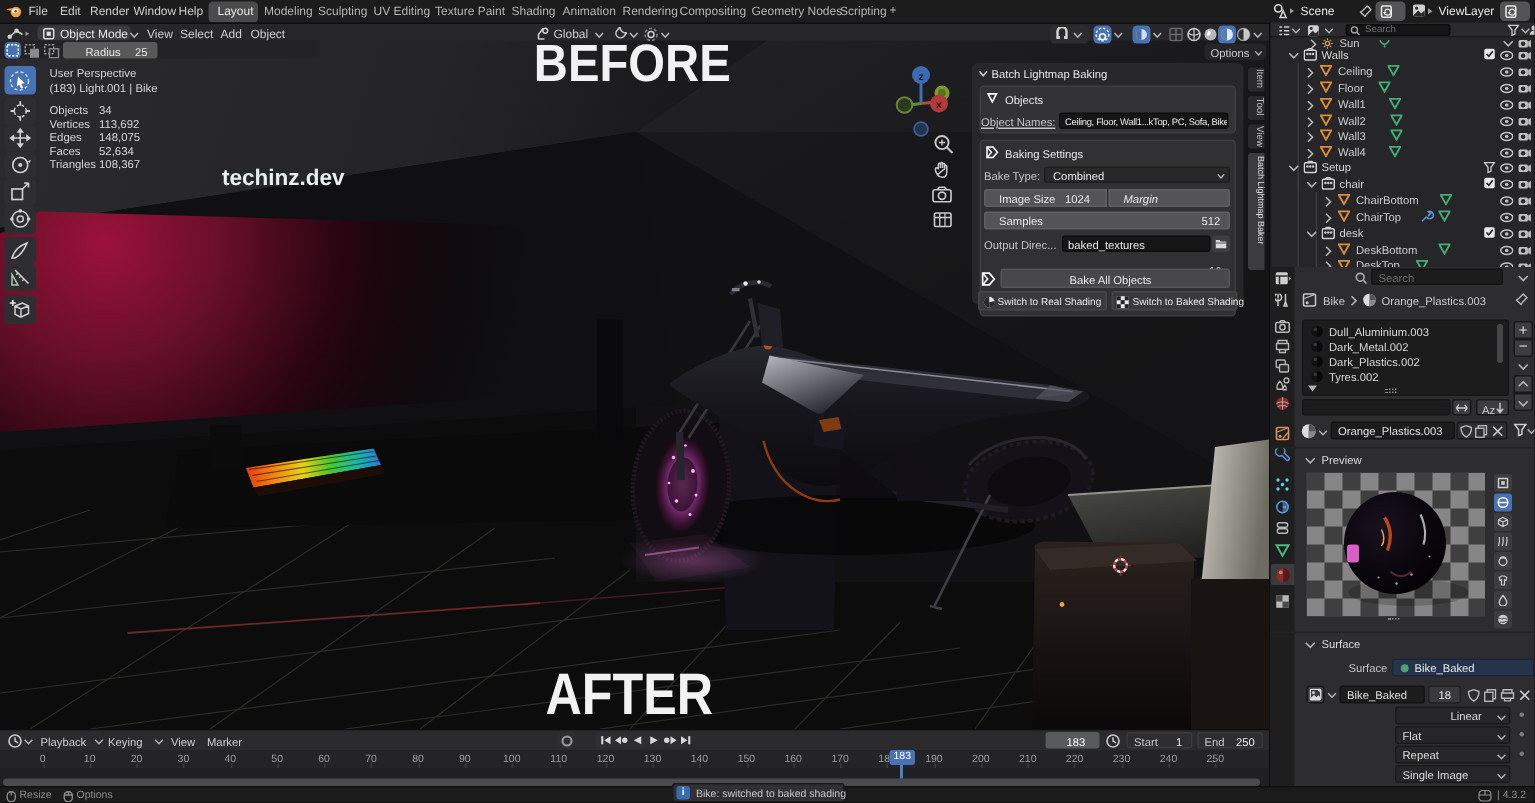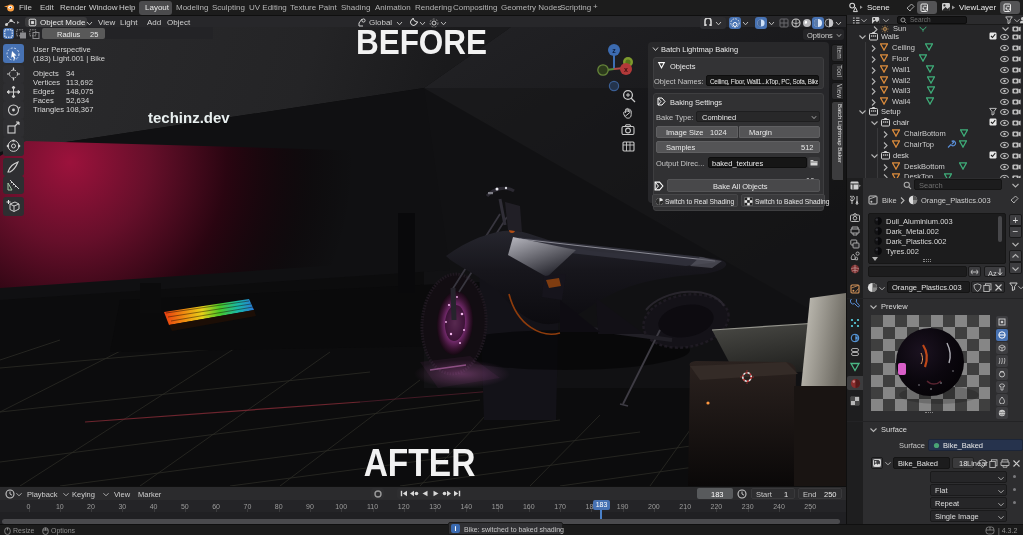--- a/index.html
+++ b/index.html
@@ -329,21 +329,21 @@
   <div class="abs r" style="left:25px;top:16.5px;width:62px;height:10px;background:#3b3b3d;position:fixed;"></div>
   <svg class="abs" style="left:28px;top:2px;" width="9" height="9" viewBox="0 0 9 9">
     <rect x="1.2" y="1.2" width="6.6" height="6.6" rx="1" fill="none" stroke="#e0e0e0" stroke-width="1"></rect>
     <rect x="3.1" y="3.1" width="2.8" height="2.8" fill="#e0e0e0"></rect>
   </svg>
   <div class="abs tx tw" style="left:40px;top:2px;">Object Mode</div>
   <svg class="abs" style="left:86px;top:5px;" width="7" height="5" viewBox="0 0 7 5">
       <path d="M1 1 L3.5 3.8 L6 1" stroke="#bbb" stroke-width="1" fill="none"></path>
     </svg>
   <div class="abs tx" style="left:98px;top:2px;">View</div>
-  <div class="abs tx" style="left:120px;top:2px;">Light</div>
+  <div class="abs tx" style="left:120px;top:2px;">Select</div>
   <div class="abs tx" style="left:147px;top:2px;">Add</div>
   <div class="abs tx" style="left:167px;top:2px;">Object</div>
 
   <svg class="abs" style="left:358px;top:2px;" width="9" height="9" viewBox="0 0 9 9">
     <path d="M1 8 L1 5 L4 1 M1 8 L5 8" stroke="#d0d0d0" stroke-width="1" fill="none"></path>
       <circle cx="5.5" cy="2.5" r="1.6" fill="none" stroke="#d0d0d0"></circle>
   </svg>
   <div class="abs tx" style="left:369px;top:2px;">Global</div>
   <svg class="abs" style="left:396px;top:5px;" width="7" height="5" viewBox="0 0 7 5">
       <path d="M1 1 L3.5 3.8 L6 1" stroke="#bbb" stroke-width="1" fill="none"></path>
@@ -494,21 +494,21 @@
       <path d="M1 1.5 L3.5 4.5 L6 1.5" stroke="#ccc" stroke-width="1" fill="none"></path>
     </svg>
   <div class="abs tx tw" style="left:13px;top:3px;font-size:7.5px;">Batch Lightmap Baking</div>
 
   <div class="abs" style="left:5px;top:15px;width:171px;height:32px;background:#333335;border-radius:3px;border:1px solid #3e3e40;"></div>
   <svg class="abs" style="left:9px;top:19px;" width="9" height="9" viewBox="0 0 9 9">
       <path d="M0.8 1 L8.2 1 L4.5 8 Z" fill="#fff"></path>
       <path d="M2.6 2.2 L6.4 2.2 L4.5 5.8 Z" fill="#333"></path>
     </svg>
   <div class="abs tx tw" style="left:22px;top:20px;font-size:7.5px;">Objects</div>
-  <div class="abs tx" style="left:6px;top:35px;font-size:7.5px;color:#c5c5c5;">Object Names:</div>
+  <div class="abs tx" style="left:6px;top:35px;font-size:7.5px;color:#c5c5c5;text-decoration:underline;">Object Names:</div>
   <div class="abs" style="left:58px;top:33px;width:113px;height:11px;background:#161616;border-radius:2px;border:1px solid #0e0e0e;overflow:hidden;">
       <span style="position:absolute;left:3px;top:2px;font-size:6.3px;letter-spacing:-0.22px;color:#e8e8e8;white-space:nowrap;">Ceiling, Floor, Wall1...kTop, PC, Sofa, Bike</span>
     </div>
 
   <div class="abs" style="left:5px;top:51px;width:171px;height:118px;background:#313133;border-radius:3px;border:1px solid #3e3e40;"></div>
   <svg class="abs" style="left:9px;top:55px;" width="9" height="9" viewBox="0 0 9 9">
       <path d="M1 1 L5 1 L8 4.5 L5 8 L1 8 Z" fill="none" stroke="#fff" stroke-width="1"></path>
       <path d="M1 1 L4 4.5 L1 8" fill="none" stroke="#fff" stroke-width="0.9"></path>
     </svg>
   <div class="abs tx tw" style="left:22px;top:56px;font-size:7.5px;">Baking Settings</div>
@@ -516,21 +516,21 @@
   <div class="abs" style="left:48px;top:69px;width:124px;height:11px;background:#282829;border-radius:2px;border:1px solid #1e1e1f;"></div>
   <div class="abs tx tw" style="left:54px;top:71px;font-size:7.5px;">Combined</div>
   <svg class="abs" style="left:163px;top:73px;" width="6" height="5" viewBox="0 0 7 5">
       <path d="M1 1 L3.5 3.8 L6 1" stroke="#bbb" stroke-width="1" fill="none"></path>
     </svg>
 
   <div class="abs" style="left:8px;top:84px;width:82px;height:12px;background:#545456;border-radius:2px 0 0 2px;border:1px solid #606062;"></div>
   <div class="abs" style="left:91px;top:84px;width:81px;height:12px;background:#545456;border-radius:0 2px 2px 0;border:1px solid #606062;"></div>
   <div class="abs tx tw" style="left:18px;top:86px;font-size:7.5px;">Image Size</div>
   <div class="abs tx tw" style="left:62px;top:86px;font-size:7.5px;">1024</div>
-  <div class="abs tx tw" style="left:101px;top:86px;font-size:7.5px;">Margin</div>
+  <div class="abs tx tw" style="left:101px;top:86px;font-size:7.5px;font-style:italic;">Margin</div>
   <div class="abs tx tw" style="left:158px;top:86px;font-size:7.5px;margin-top:48px;">16</div>
 
   <div class="abs" style="left:8px;top:99px;width:164px;height:12px;background:#545456;border-radius:2px;border:1px solid #606062;"></div>
   <div class="abs tx tw" style="left:18px;top:101px;font-size:7.5px;">Samples</div>
   <div class="abs tx tw" style="left:153px;top:101px;font-size:7.5px;">512</div>
 
   <div class="abs tx" style="left:8px;top:117px;font-size:7.5px;color:#c5c5c5;">Output Direc...</div>
   <div class="abs" style="left:60px;top:115px;width:99px;height:11px;background:#161616;border-radius:2px;border:1px solid #0e0e0e;"></div>
   <div class="abs tx tw" style="left:64px;top:117px;font-size:7.5px;">baked_textures</div>
   <div class="abs" style="left:160px;top:115px;width:12px;height:11px;background:#3e3e40;border-radius:2px;"></div>
@@ -1150,21 +1150,21 @@
       <rect x="0.8" y="2.5" width="5.5" height="6" fill="#2d2d2f" stroke="#bbb" stroke-width="0.9"></rect>
     </svg>
   <svg class="abs" style="left:153px;top:281px;" width="10" height="9" viewBox="0 0 10 9">
       <path d="M2 3 V0.8 h6 v2.2 M1 3 h8 v3.5 h-8 Z M3 6.5 v1.7 h4 V6.5" fill="none" stroke="#bbb" stroke-width="0.9"></path>
     </svg>
   <svg class="abs" style="left:165px;top:281px;" width="9" height="9" viewBox="0 0 9 9">
       <path d="M1.5 1.5 L7.5 7.5 M7.5 1.5 L1.5 7.5" stroke="#ccc" stroke-width="1.1"></path>
     </svg>
 
   <div class="abs" style="left:83px;top:293px;width:77px;height:12px;background:#262628;border-radius:2px;border:1px solid #1a1a1b;"></div>
-  <div class="abs" style="left:88px;top:281px;color:#ddd;padding-left:32px;">Linear</div>
+  <div class="abs" style="left:88px;top:295px;color:#ddd;padding-left:32px;">Linear</div>
   <svg class="abs" style="left:151px;top:298px;" width="6" height="5" viewBox="0 0 7 5">
       <use href="#chevd"></use>
     </svg>
   <div class="abs" style="left:166px;top:297px;width:3px;height:3px;border-radius:50%;background:#7a7a7e;"></div>
   <div class="abs" style="left:83px;top:306px;width:77px;height:12px;background:#262628;border-radius:2px;border:1px solid #1a1a1b;"></div>
   <div class="abs" style="left:88px;top:308px;color:#ddd;">Flat</div>
   <svg class="abs" style="left:151px;top:311px;" width="6" height="5" viewBox="0 0 7 5">
       <use href="#chevd"></use>
     </svg>
   <div class="abs" style="left:166px;top:310px;width:3px;height:3px;border-radius:50%;background:#7a7a7e;"></div>

